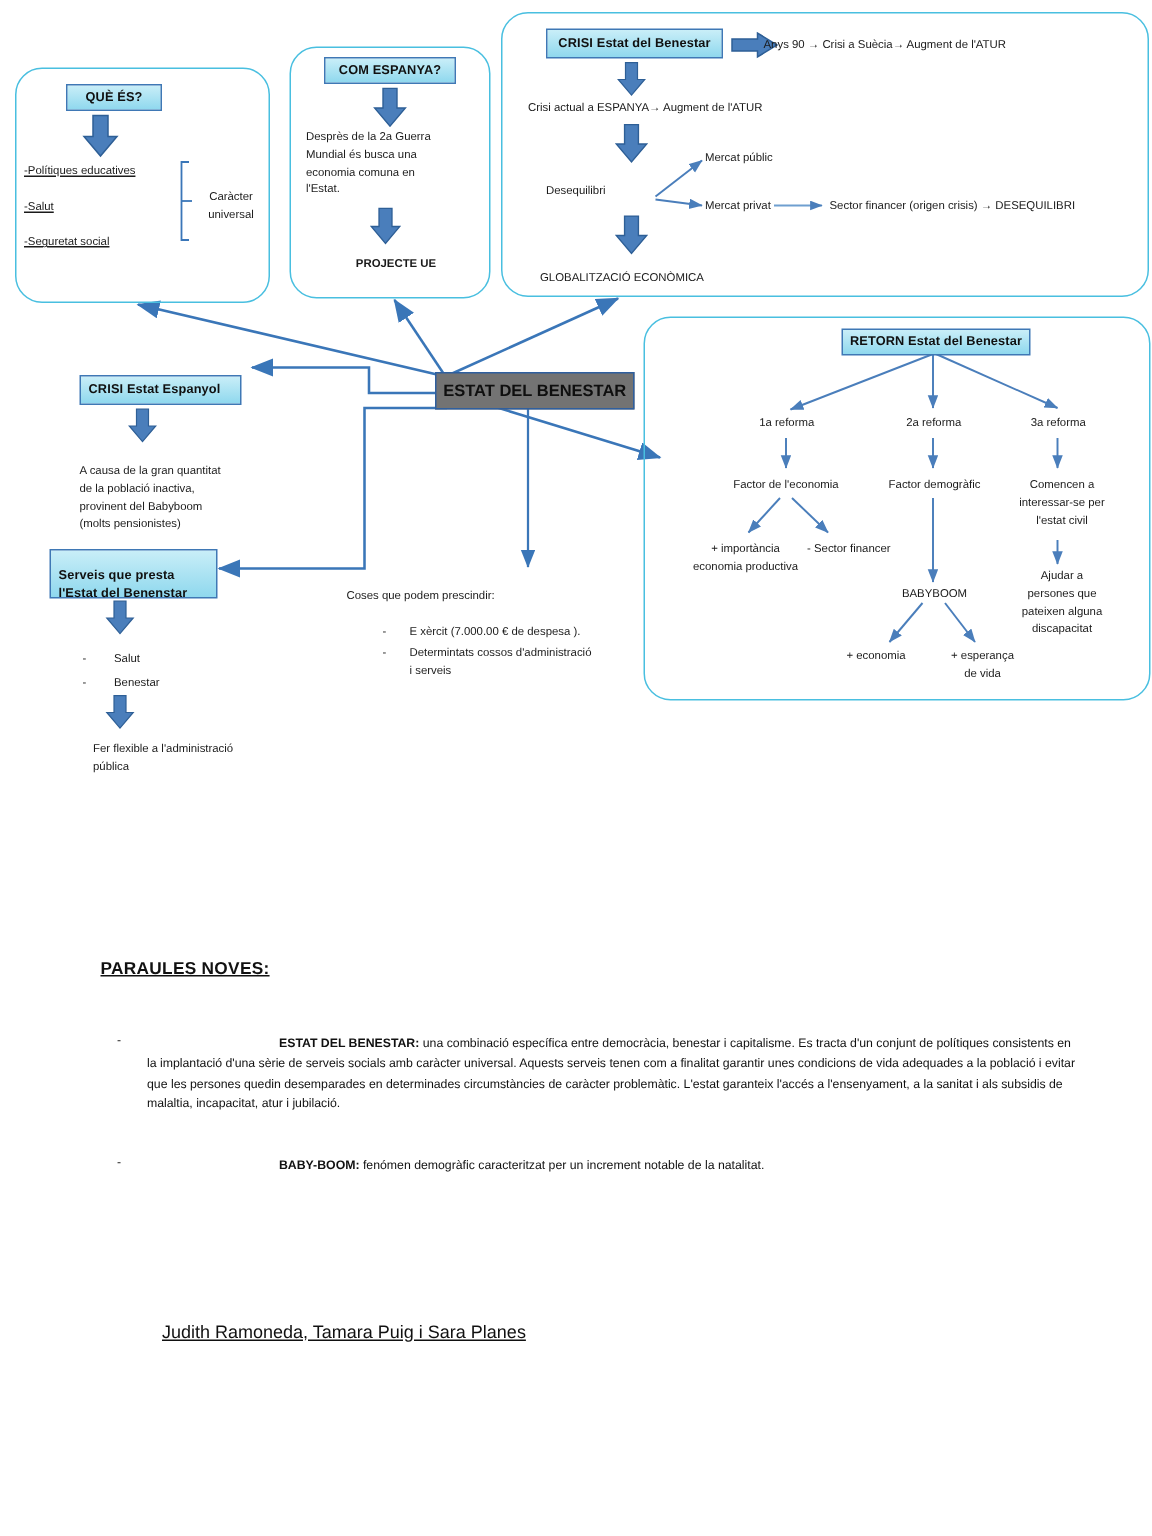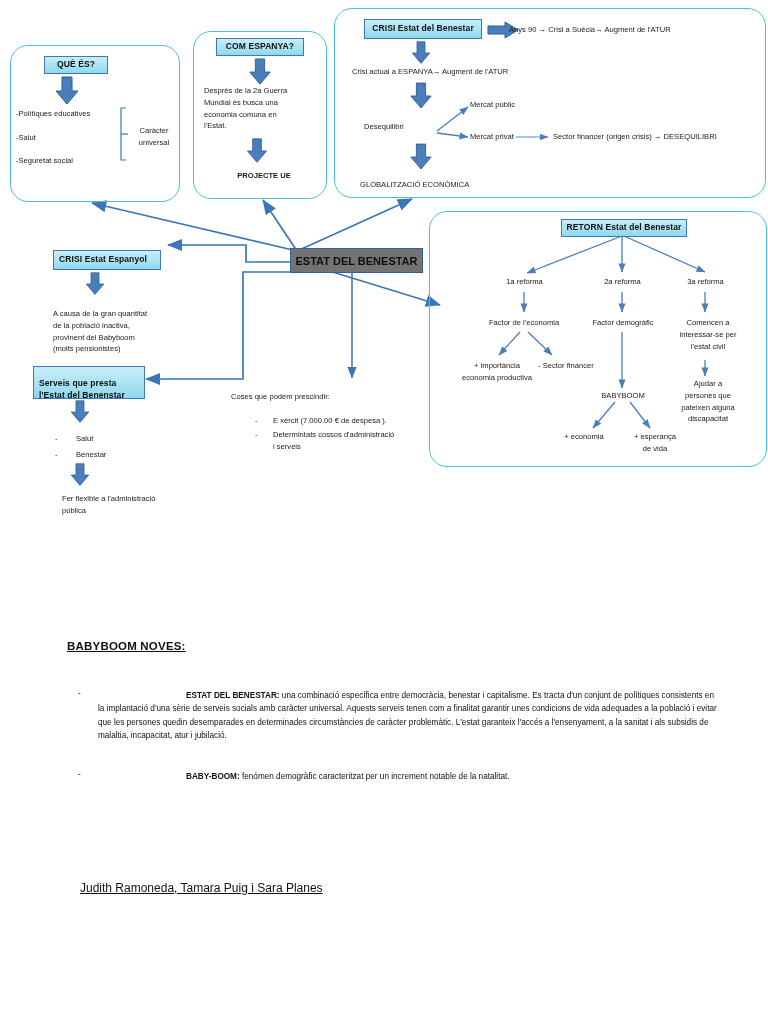--- a/index.html
+++ b/index.html
@@ -92,20 +92,21 @@
   }
   .doc-para b { font-weight: bold; }
   .bullet-dash {
     position: absolute;
     font-size: 8.2px;
   }
   .doc-footer {
     font-size: 12px;
     text-decoration: underline;
     color: #111;
+    margin-left: 28px;
   }
 </style>
 </head>
 <body>
 
 <div class="canvas">
 
   <svg class="edges" viewBox="0 0 768 1024">
     <defs>
       <marker id="ah" markerWidth="9" markerHeight="9" refX="7.6" refY="3.2" orient="auto">
@@ -161,21 +162,21 @@
   </svg>
 
   <div class="panel" style="left:10px; top:45px; width:170px; height:157px;"></div>
 
   <div class="chip" style="left:44px; top:56px; width:64px; height:18px;">QUÈ ÉS?</div>
 
   <svg class="blockarrow" style="left:54px; top:76px;" width="26" height="30" viewBox="0 0 26 30">
     <path d="M8,1 L18,1 L18,15 L24,15 L13,28 L2,15 L8,15 Z" fill="#4a7ebb" stroke="#2e5f96" stroke-width="1"></path>
   </svg>
 
-  <div class="txt" style="left:16px; top:108px; width:110px;">-Polítiques educatives
+  <div class="txt" style="left:16px; top:108px; width:110px;text-decoration:underline;">-Polítiques educatives
 
 -Salut
 
 -Seguretat social</div>
 
   <div class="txt c" style="left:130px; top:125px; width:48px;">Caràcter
 universal</div>
 
   <div class="panel" style="left:193px; top:31px; width:134px; height:168px;"></div>
 
@@ -293,21 +294,21 @@
 
   <div class="txt c" style="left:548px; top:431px; width:72px;">+ economia</div>
   <div class="txt c" style="left:619px; top:431px; width:72px;">+ esperança
 de vida</div>
 
   <div class="txt c" style="left:665px; top:378px; width:86px;">Ajudar a
 persones que
 pateixen alguna
 discapacitat</div>
 
-  <div class="doc doc-title" style="left:67px; top:640px;">BABYBOOM NOVES:</div>
+  <div class="doc doc-title" style="left:67px; top:640px;">PARAULES NOVES:</div>
 
   <div class="bullet-dash" style="left:78px; top:689px;">-</div>
 
   <div class="doc doc-para" style="left:98px; top:689px; width:624px;">
     <span style="display:inline-block; width:88px;"></span><b>ESTAT DEL BENESTAR:</b><span> una combinació específica entre democràcia, benestar i capitalisme. Es tracta d'un conjunt de polítiques consistents en la implantació d'una sèrie de serveis socials amb caràcter universal. Aquests serveis tenen com a finalitat garantir unes condicions de vida adequades a la població i evitar que les persones quedin desemparades en determinades circumstàncies de caràcter problemàtic. L'estat garanteix l'accés a l'ensenyament, a la sanitat i als subsidis de malaltia, incapacitat, atur i jubilació.</span>
   </div>
 
   <div class="bullet-dash" style="left:78px; top:770px;">-</div>
 
   <div class="doc doc-para" style="left:98px; top:770px; width:624px;">

